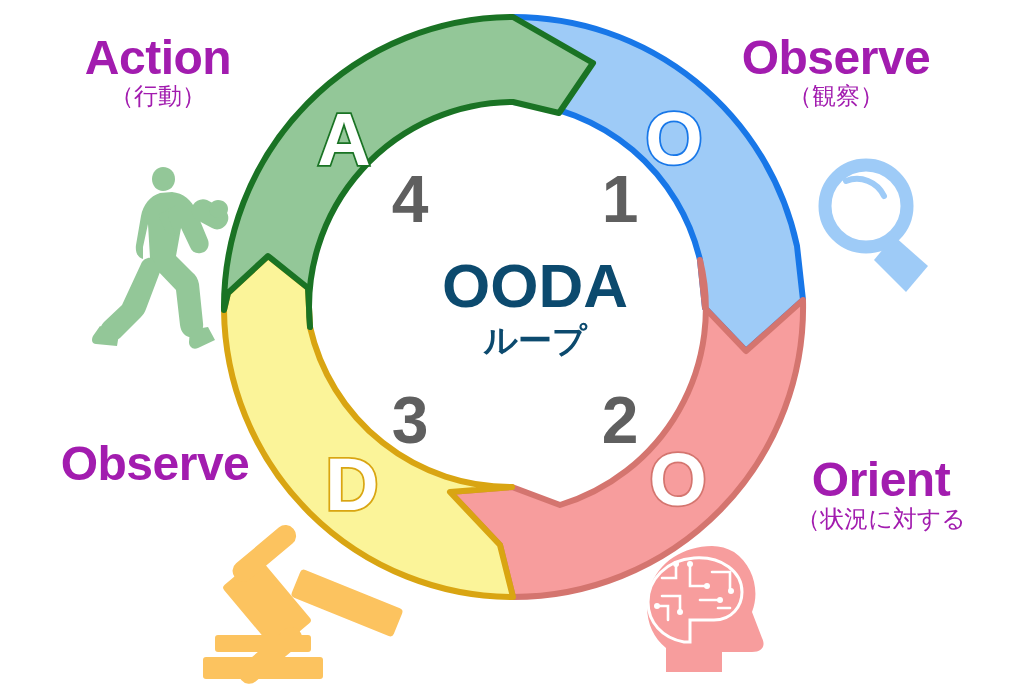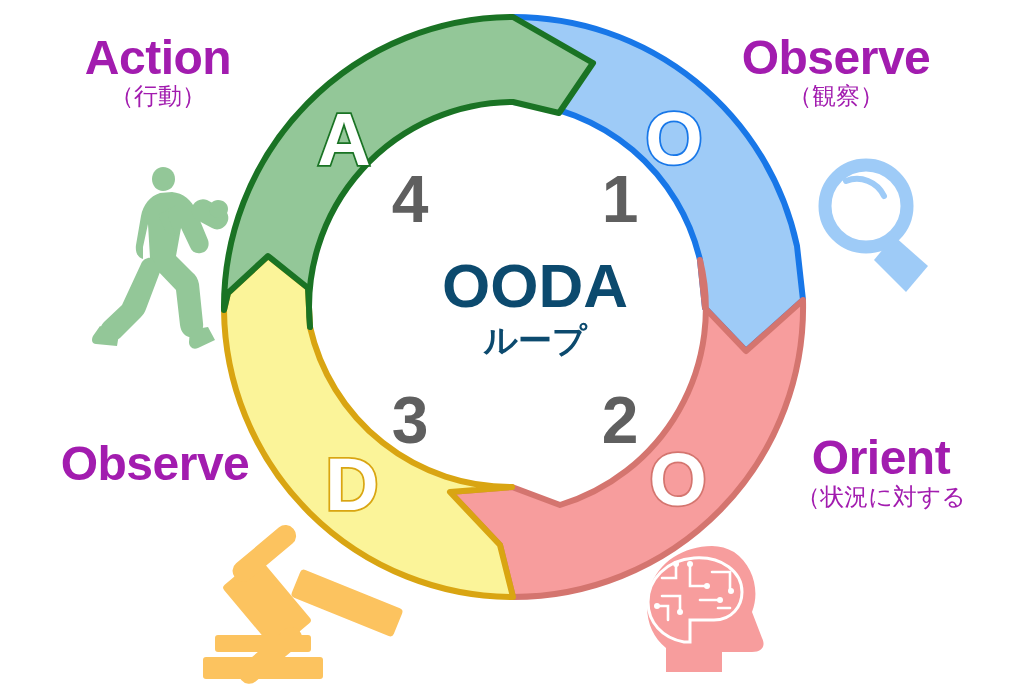--- a/index.html
+++ b/index.html
@@ -14,21 +14,21 @@
   .lbl .en{
     font-weight:bold;font-size:48px;line-height:1.0;
     letter-spacing:-0.5px;white-space:nowrap;
   }
   .lbl .jp{
     font-size:24px;line-height:1.18;font-weight:500;white-space:nowrap;
   }
   #lbl-action{left:48px;top:34px;text-align:center;width:220px;}
   #lbl-observe{right:48px;top:34px;text-align:center;width:280px;}
   #lbl-decide{left:40px;top:440px;text-align:center;width:230px;}
-  #lbl-orient{right:28px;top:434px;text-align:center;width:230px;}
+  #lbl-orient{right:28px;top:456px;text-align:center;width:230px;}
   #lbl-orient .jp{line-height:1.25;text-align:center;}
   svg{display:block;}
   .ringsvg{position:absolute;left:0;top:0;}
   .seg-letter{font-weight:bold;font-family:"Liberation Sans","DejaVu Sans",sans-serif;}
   .num{font-weight:bold;fill:#5f5f5f;font-family:"Liberation Sans","DejaVu Sans",sans-serif;}
   #center-text{
     position:absolute;left:388px;top:255px;width:294px;
     text-align:center;color:#0c4a6e;
   }
   #center-text .c1{font-size:62px;font-weight:bold;line-height:1.0;letter-spacing:0px;}

